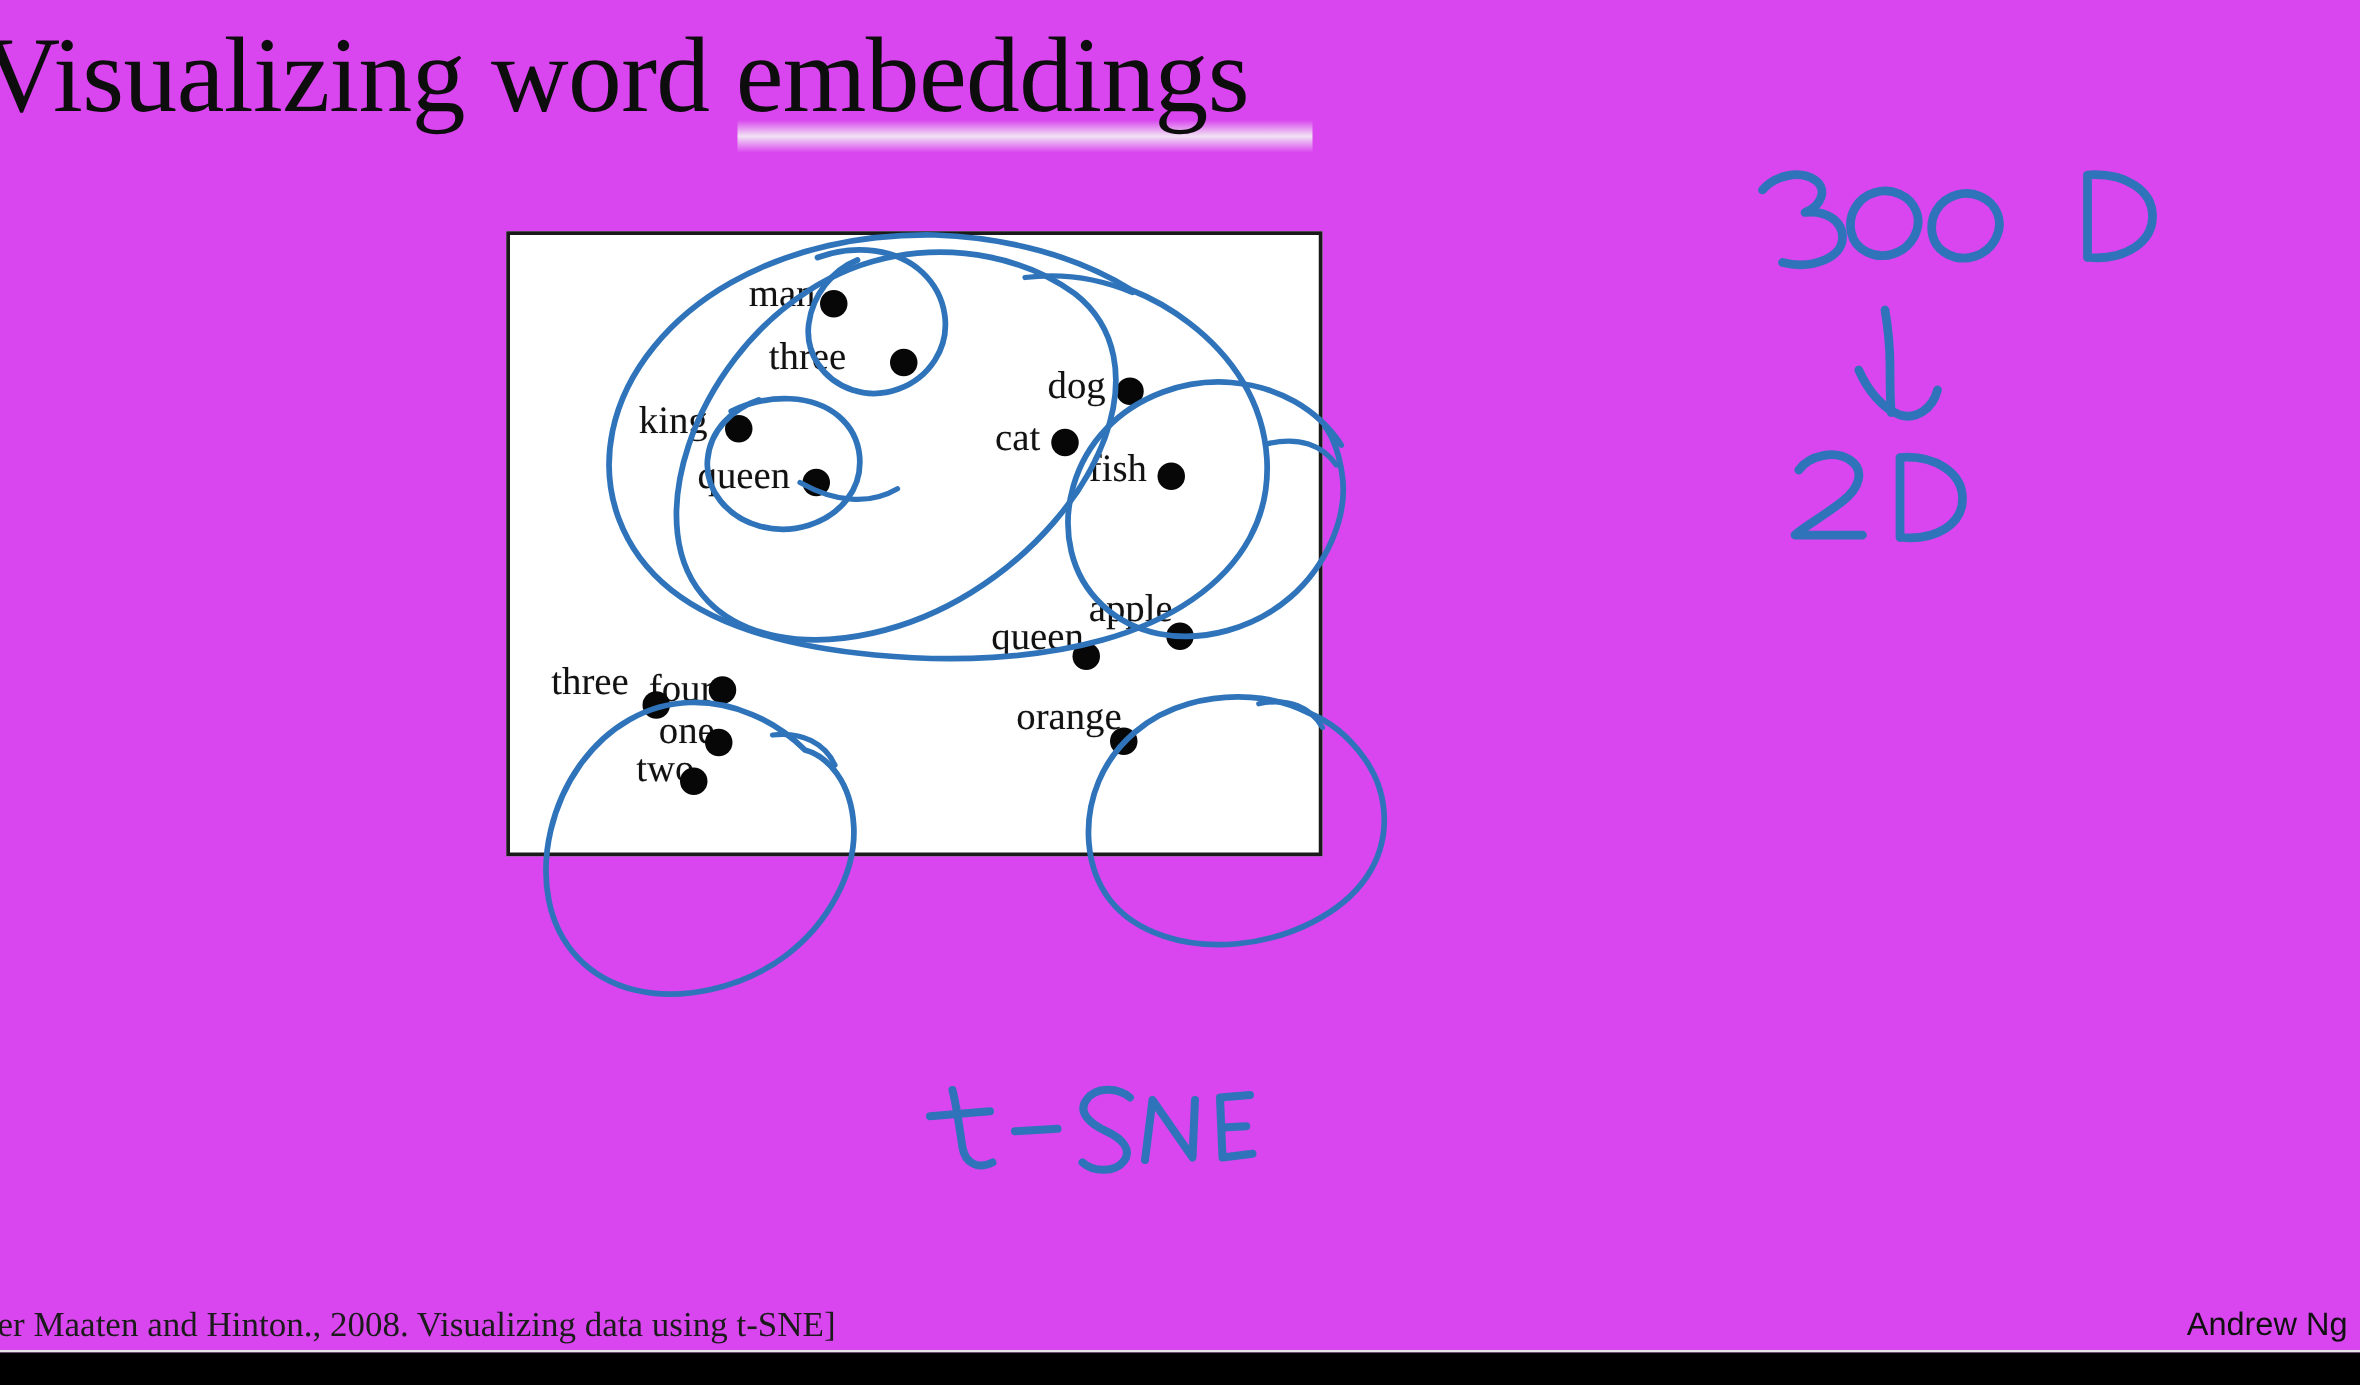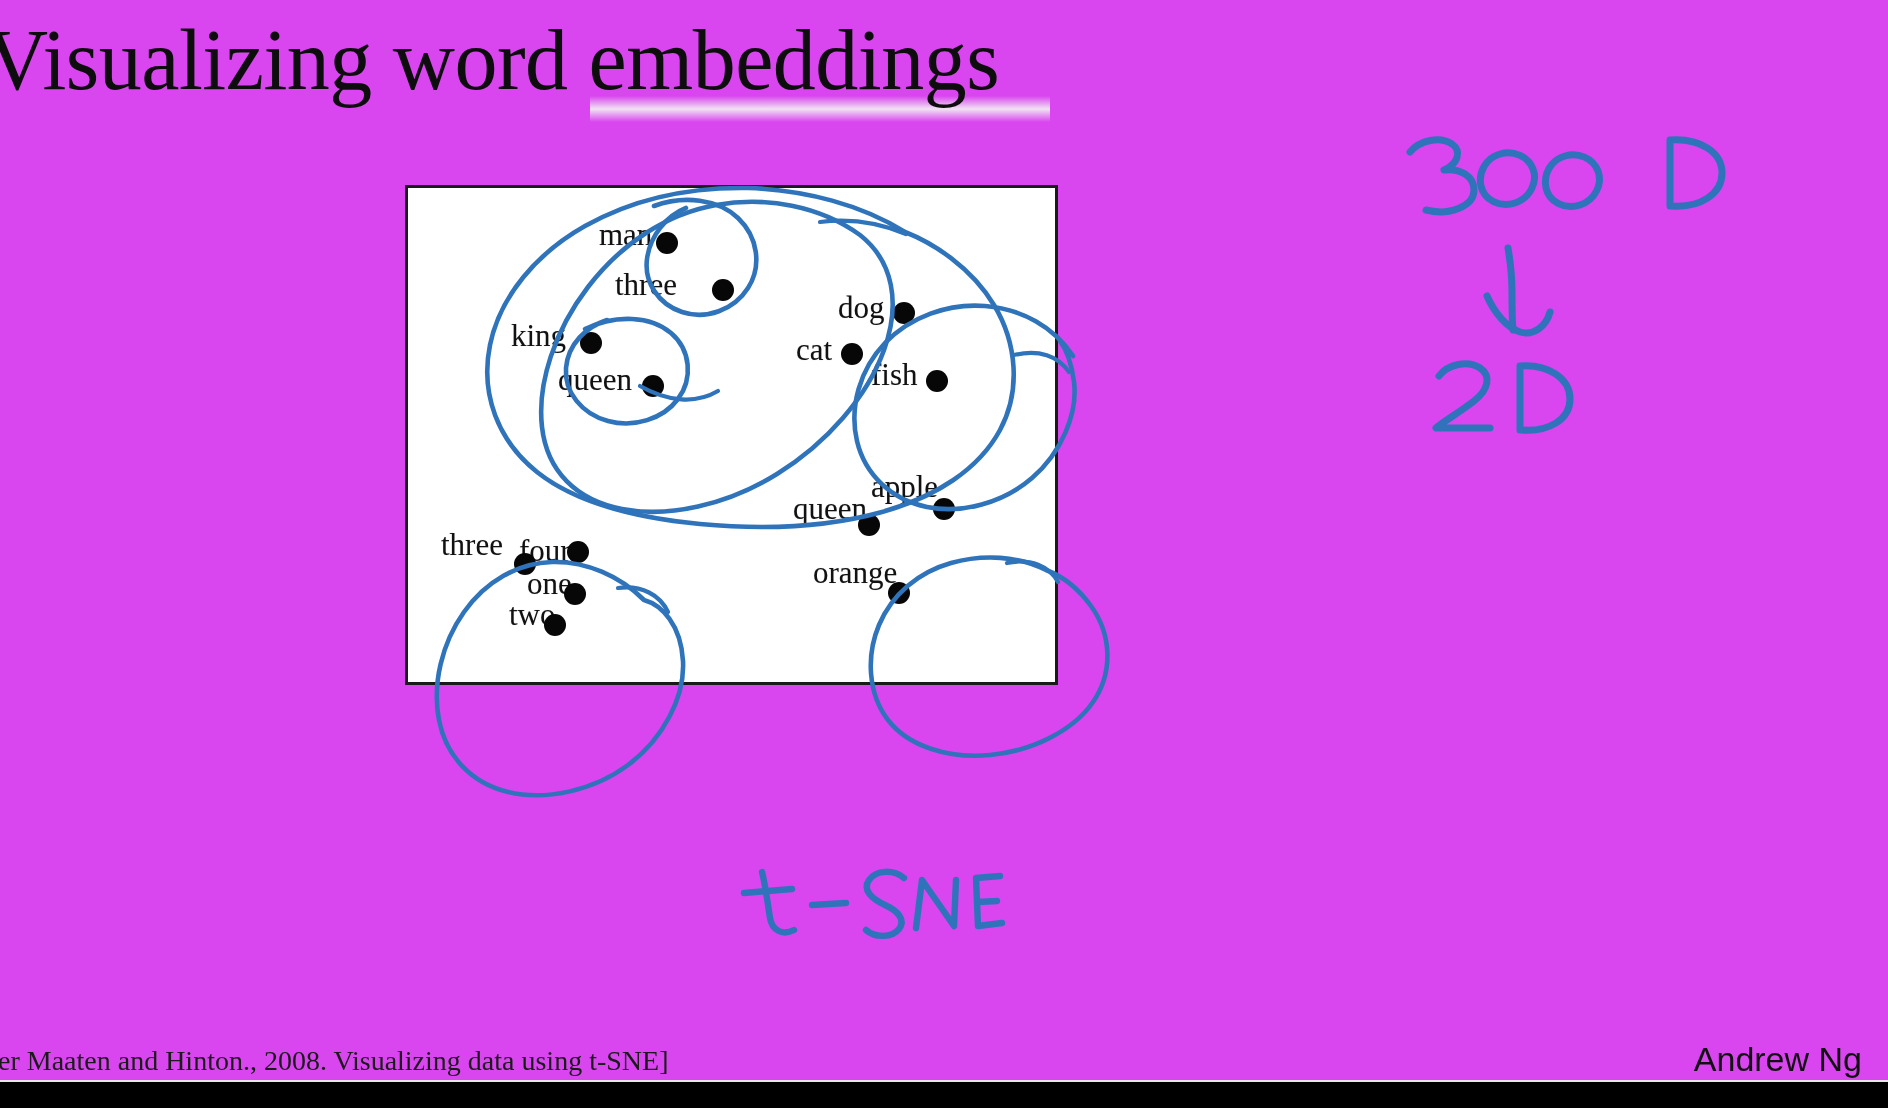--- a/index.html
+++ b/index.html
@@ -107,24 +107,24 @@
     left: -16px;
     bottom: 30px;
     font-family: "Liberation Serif", serif;
     font-size: 28px;
     line-height: 34px;
     color: #1b1b1b;
     white-space: nowrap;
   }
   #presenter {
     position: absolute;
-    right: 26px;
+    right: 10px;
     bottom: 30px;
     font-family: "Liberation Sans", sans-serif;
-    font-size: 34px;
+    font-size: 26px;
     line-height: 38px;
     color: #111111;
     white-space: nowrap;
   }
 
   
   #footer-rule {
     position: absolute;
     left: 0;
     bottom: 26px;

